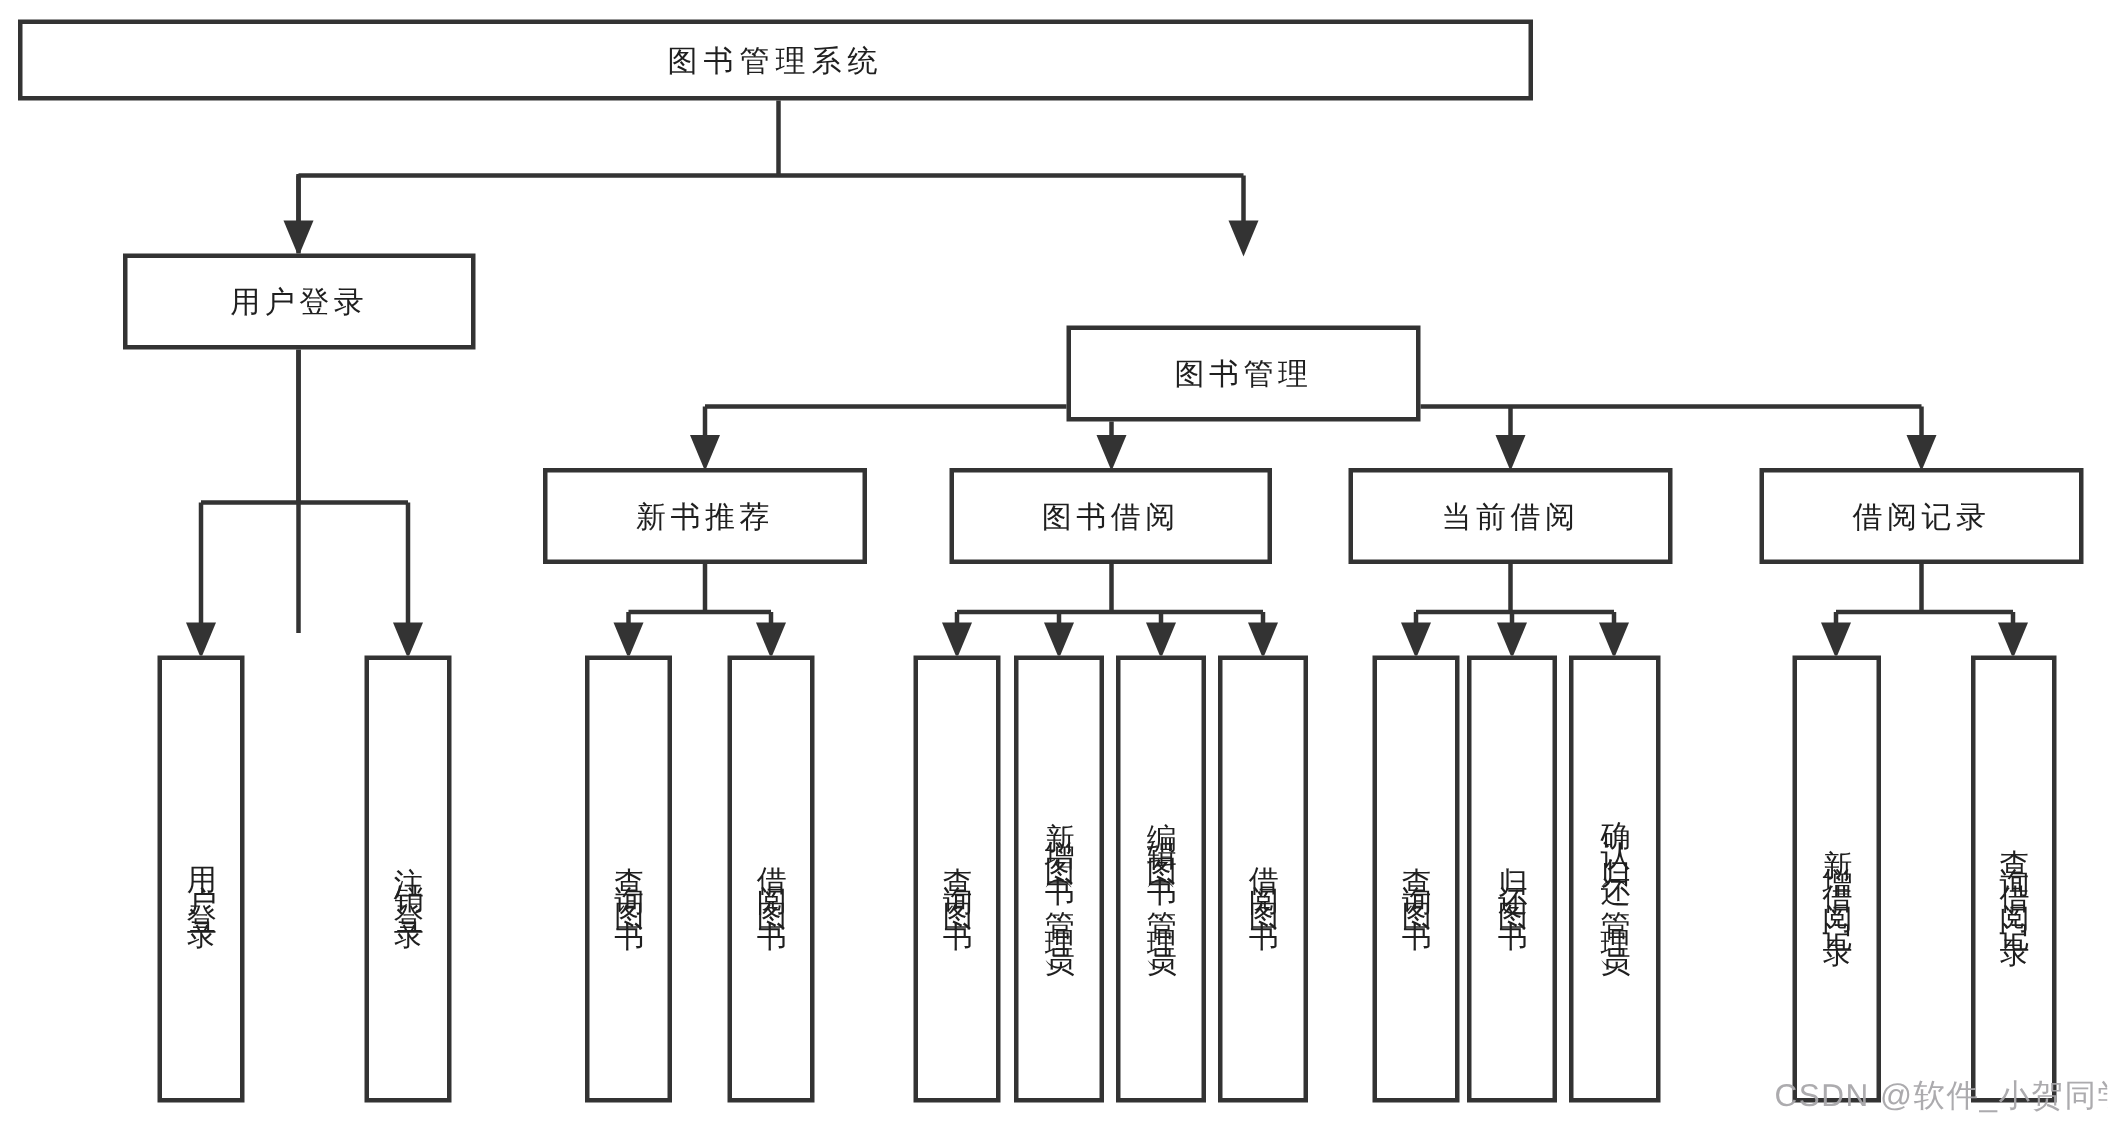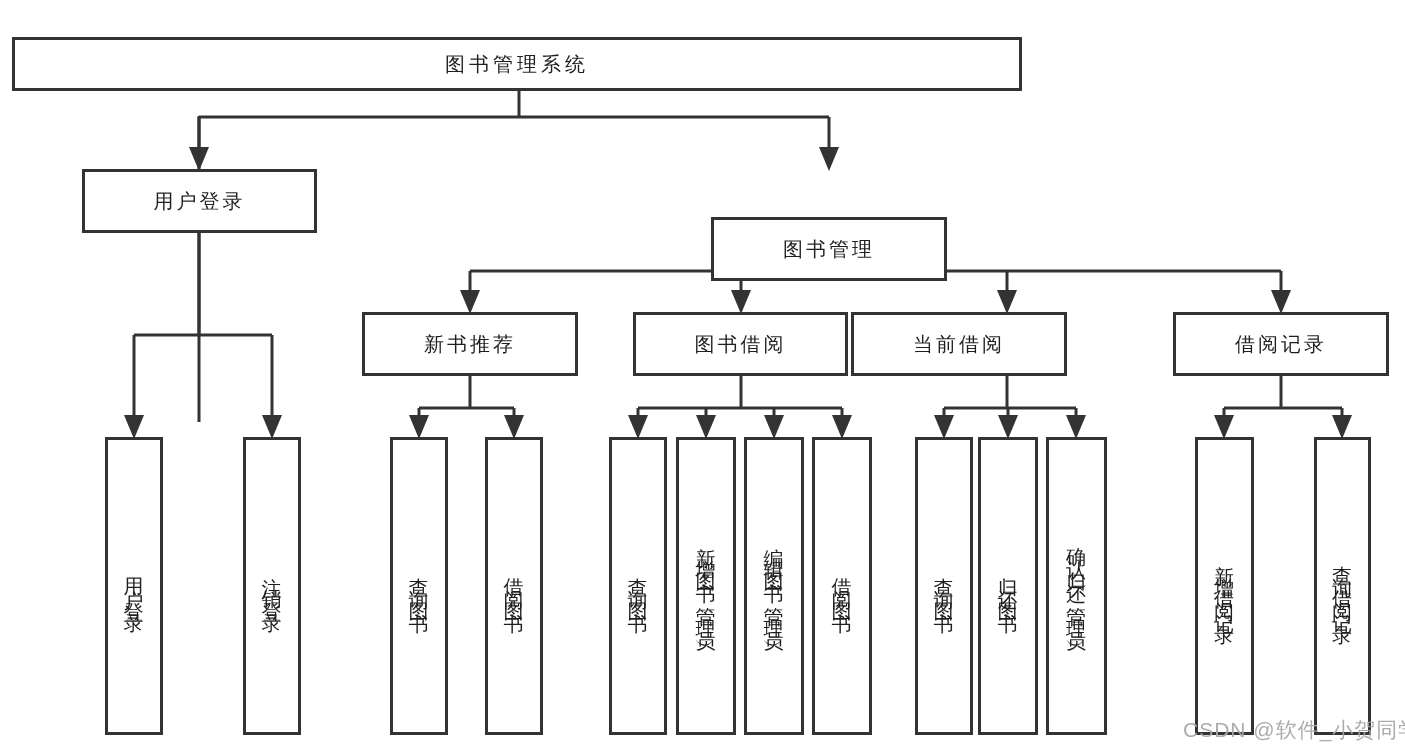--- a/index.html
+++ b/index.html
@@ -6,21 +6,21 @@
   .canvas{
     position:relative;width:1405px;height:747px;background:#fff;overflow:hidden;
     font-family:"Liberation Sans",sans-serif;color:#222;
   }
   .connectors{position:absolute;left:0;top:0;z-index:0;}
   .node{
     position:absolute;box-sizing:border-box;background:#fff;border:3px solid #333;
     display:flex;align-items:center;justify-content:center;
     font-size:20px;letter-spacing:3px;color:#1f1f1f;z-index:1;white-space:nowrap;
   }
-  .node.root{letter-spacing:4px;margin-top:24px;}
+  .node.root{letter-spacing:4px;}
   .leaf{
     writing-mode:vertical-rl;text-orientation:mixed;
     letter-spacing:12px;line-height:1;font-size:20px;
   }
   .watermark{
     position:absolute;z-index:3;font-size:21px;letter-spacing:1px;
     color:rgba(168,166,170,0.95);white-space:nowrap;
   }
 </style>
 </head>
@@ -101,21 +101,21 @@
     </g>
   </svg>
 
   <div class="node root" style="left:12px;top:13px;width:1010px;height:54px;">图书管理系统</div>
 
   <div class="node" style="left:82px;top:169px;width:235px;height:64px;">用户登录</div>
   <div class="node" style="left:711px;top:169px;width:236px;height:64px;margin-top:48px;">图书管理</div>
 
   <div class="node" style="left:633px;top:312px;width:215px;height:64px;">图书借阅</div>
   <div class="node" style="left:362px;top:312px;width:216px;height:64px;">新书推荐</div>
-  <div class="node" style="left:851px;top:312px;width:216px;height:64px;">当前借阅</div>
+  <div class="node" style="left:899px;top:312px;width:216px;height:64px;">当前借阅</div>
   <div class="node" style="left:1173px;top:312px;width:216px;height:64px;text-align:right;">借阅记录</div>
 
   <div class="node leaf" style="left:105px;top:437px;width:58px;height:298px;">用户登录</div>
   <div class="node leaf" style="left:243px;top:437px;width:58px;height:298px;">注销登录</div>
 
   <div class="node leaf" style="left:390px;top:437px;width:58px;height:298px;">查询图书</div>
   <div class="node leaf" style="left:485px;top:437px;width:58px;height:298px;">借阅图书</div>
 
   <div class="node leaf" style="left:609px;top:437px;width:58px;height:298px;">查询图书</div>
   <div class="node leaf" style="left:676px;top:437px;width:60px;height:298px;">新增图书（管理员）</div>

